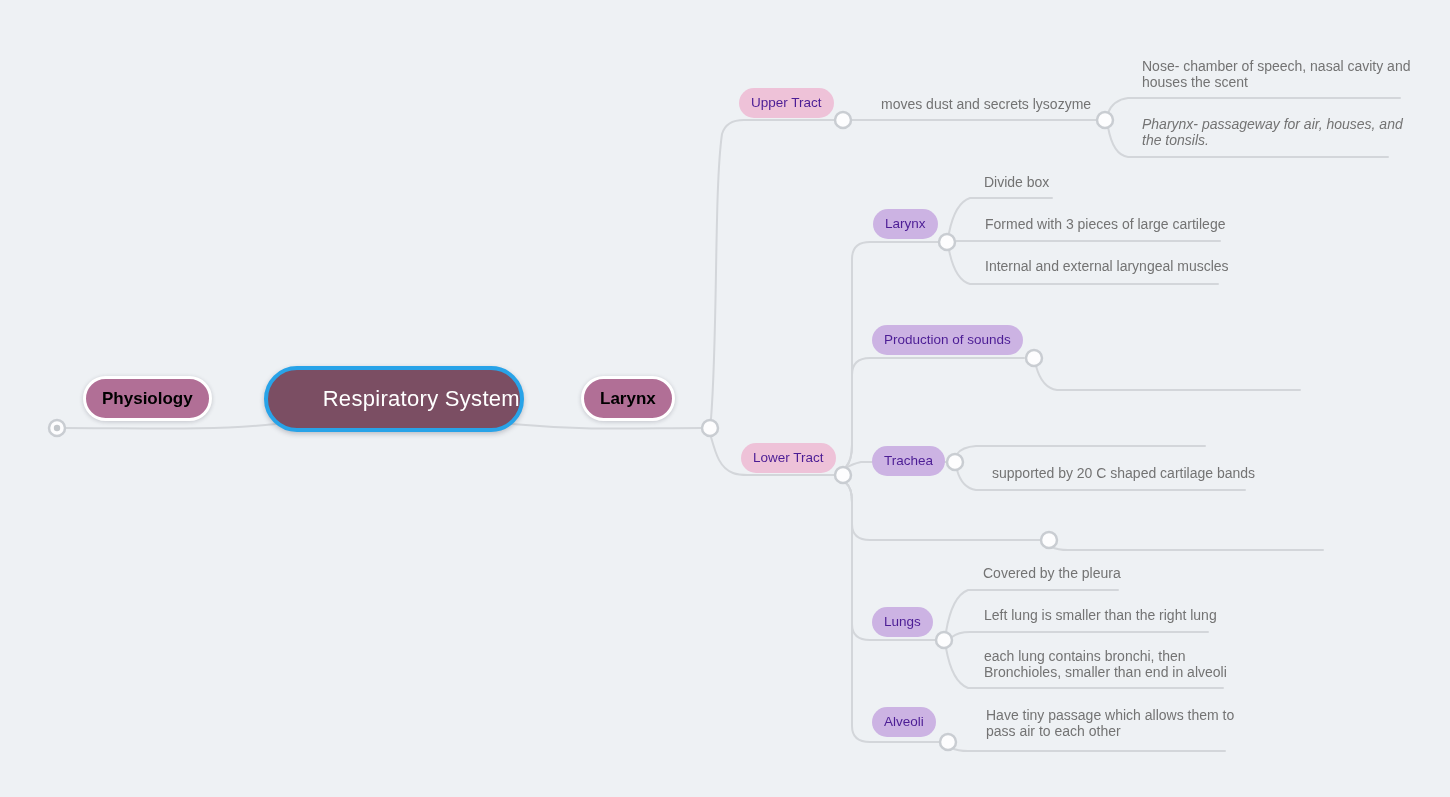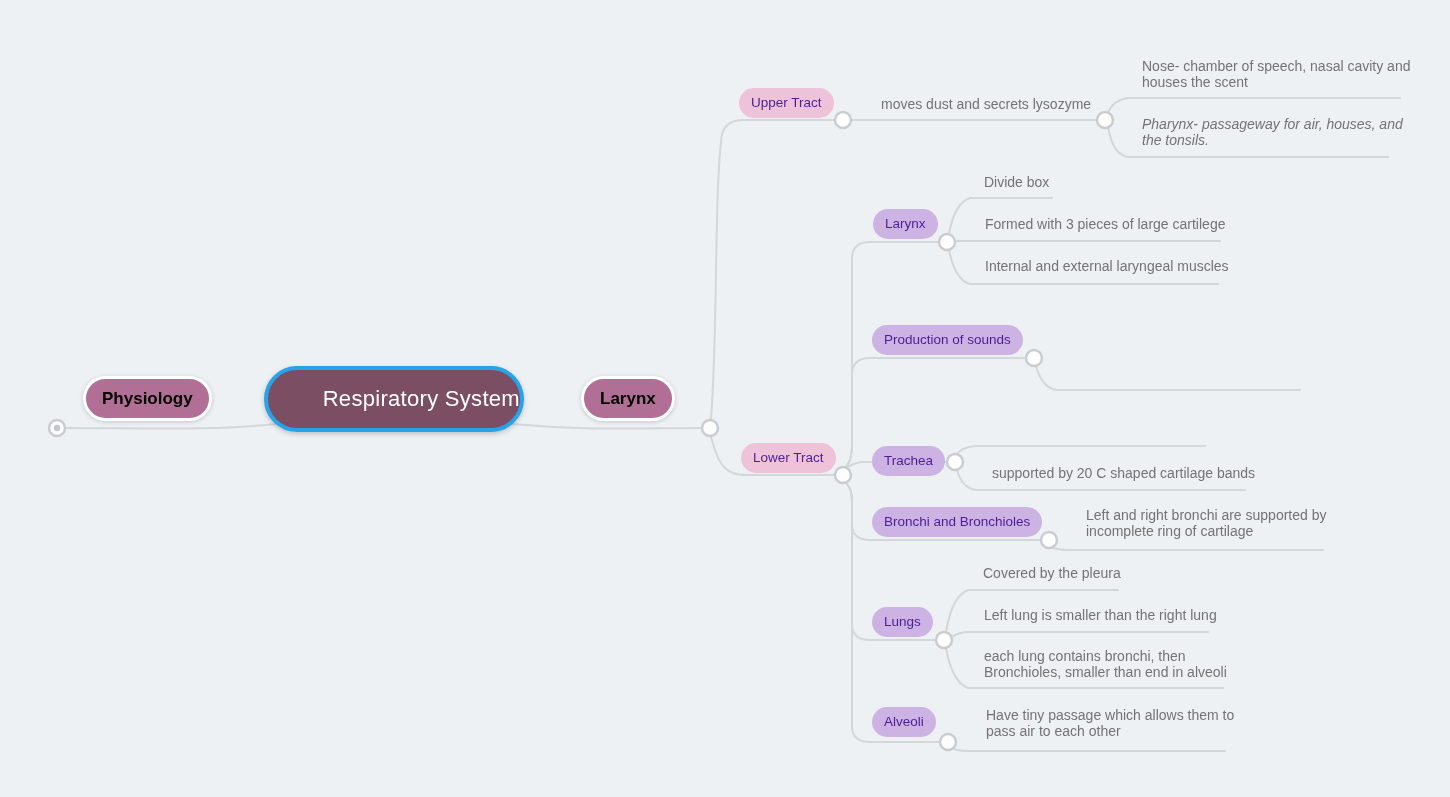--- a/index.html
+++ b/index.html
@@ -129,25 +129,20 @@
     <div>Internal and external laryngeal muscles</div>
   </div>
 
   <div class="node pill purple" style="left:872px;top:325px;">Production of sounds</div>
 
   <div class="node pill purple" style="left:872px;top:446px;">Trachea</div>
   <div class="node leaf" style="left:992px;top:465px;">
     <div>supported by 20 C shaped cartilage bands</div>
   </div>
 
-  <div class="node pill purple" style="left:872px;top:507px;">Bronchi and Bronchioles</div>
-  <div class="node leaf" style="left:1086px;top:507px;">
-    <div>Left and right bronchi are supported by</div>
-    <div>incomplete ring of cartilage</div>
-  </div>
 
   <div class="node pill purple" style="left:872px;top:607px;">Lungs</div>
   <div class="node leaf" style="left:983px;top:565px;">
     <div>Covered by the pleura</div>
   </div>
   <div class="node leaf" style="left:984px;top:607px;">
     <div>Left lung is smaller than the right lung</div>
   </div>
   <div class="node leaf" style="left:984px;top:648px;">
     <div>each lung contains bronchi, then</div>

